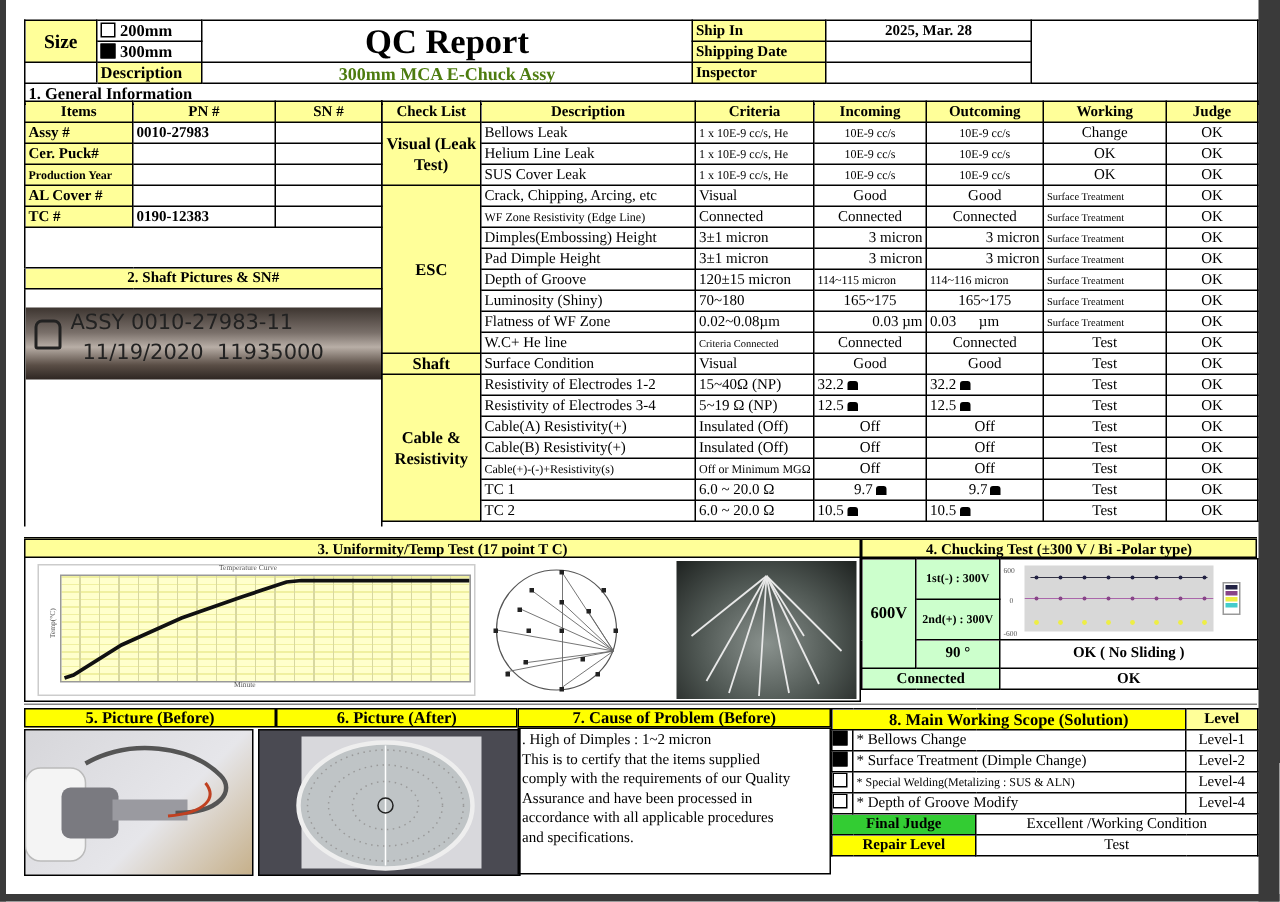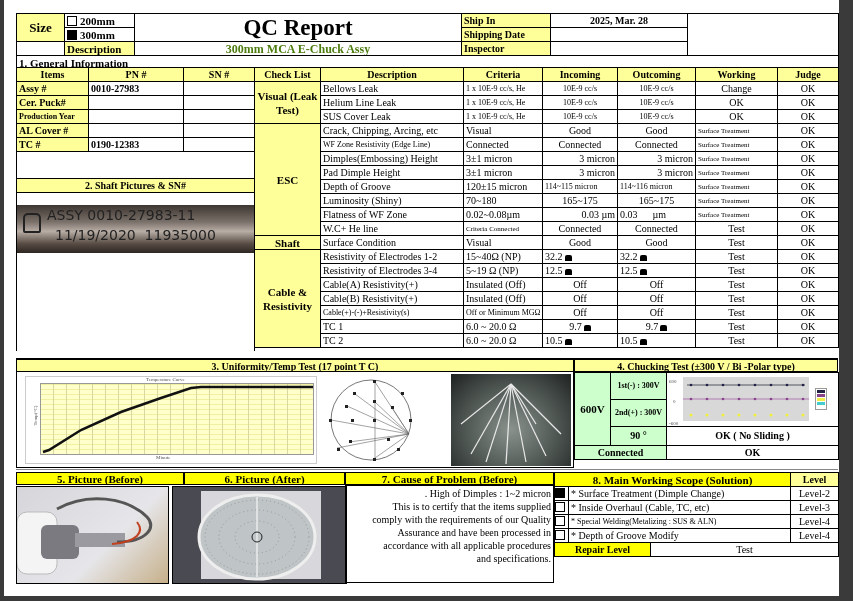--- a/index.html
+++ b/index.html
@@ -468,21 +468,21 @@
       <ellipse cx="84" cy="50" rx="58" ry="42" fill="#bfc4c6" stroke="#eee" stroke-width="3"></ellipse>
       <ellipse cx="84" cy="50" rx="52" ry="37" fill="none" stroke="#999" stroke-dasharray="1 3"></ellipse>
       <ellipse cx="84" cy="50" rx="38" ry="27" fill="none" stroke="#999" stroke-dasharray="1 3"></ellipse>
       <ellipse cx="84" cy="50" rx="22" ry="16" fill="none" stroke="#999" stroke-dasharray="1 3"></ellipse>
       <line x1="84" y1="10" x2="84" y2="90" stroke="#fff" stroke-width="1"></line>
       <circle cx="84" cy="50" r="5" fill="none" stroke="#222"></circle>
     </svg>
   </div>
 
   <div class="abs yy b c" style="left:329px;top:459px;width:209px;height:13px;line-height:13px;border:1px solid #000;box-sizing:border-box;font-size:11px;">7. Cause of Problem (Before)</div>
-  <div class="abs" style="left:329px;top:472px;width:209px;height:98px;border:1px solid #000;box-sizing:border-box;padding:1px 2px;font-size:10px;line-height:13px;text-align:right;">
+  <div class="abs" style="left:329px;top:472px;width:209px;height:98px;border:1px solid #000;box-sizing:border-box;padding:1px 2px;font-size:10px;line-height:13px;">
     <div>. High of Dimples : 1~2 micron</div>
     <div>This is to certify that the items supplied</div>
     <div>comply with the requirements of our Quality</div>
     <div>Assurance and have been processed in</div>
     <div>accordance with all applicable procedures</div>
     <div>and specifications.</div>
   </div>
 
   <table class="abs" style="left:538px;top:459px;width:284px;">
     <colgroup>
@@ -491,38 +491,42 @@
         <col style="width:140px">
         <col style="width:48px">
       </colgroup>
     <tbody>
         <tr>
       <td colspan="3" class="yy b c" style="font-size:11px;">8. Main Working Scope (Solution)</td>
       <td class="y b c">Level</td>
     </tr>
     <tr>
       <td class="c" style="padding:0;"><span class="box fill"></span></td>
+      <td colspan="2">* Bellows Change</td>
+      <td class="c">Level-1</td>
+    </tr>
+    <tr>
+      <td class="c" style="padding:0;"><span class="box fill"></span></td>
       <td colspan="2">* Surface Treatment (Dimple Change)</td>
       <td class="c">Level-2</td>
-    </tr>
-    <tr>
-      <td class="c" style="padding:0;"><span class="box"></span></td>
-      <td colspan="2">* Inside Overhaul (Cable, TC, etc)</td>
-      <td class="c">Level-3</td>
     </tr>
     <tr>
       <td class="c" style="padding:0;"><span class="box"></span></td>
       <td colspan="2" class="s8">* Special Welding(Metalizing : SUS &amp; ALN)</td>
       <td class="c">Level-4</td>
     </tr>
     <tr>
       <td class="c" style="padding:0;"><span class="box"></span></td>
       <td colspan="2">* Depth of Groove Modify</td>
       <td class="c">Level-4</td>
     </tr>
     <tr>
+      <td colspan="2" class="gg b c">Final Judge</td>
+      <td colspan="2" class="c">Excellent /Working Condition</td>
+    </tr>
+    <tr>
       <td colspan="2" class="yy b c">Repair Level</td>
       <td colspan="2" class="c">Test</td>
     </tr>
   </tbody>
     </table>
 
 </div>
 
 </body></html>

